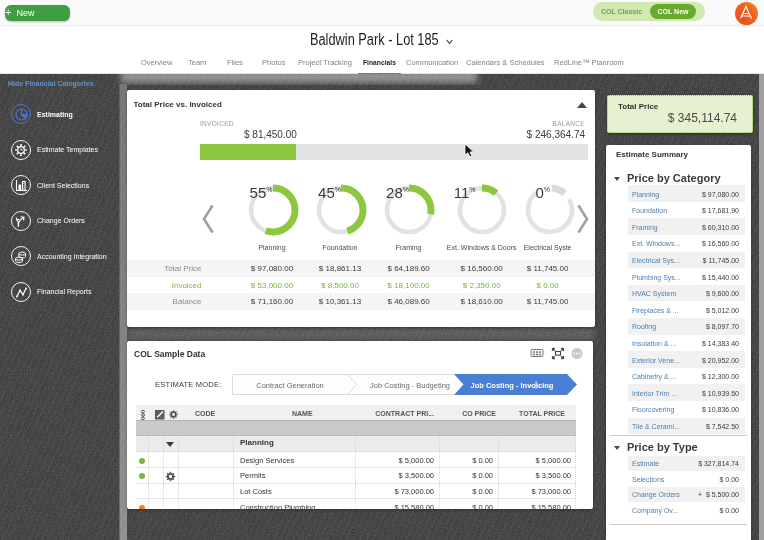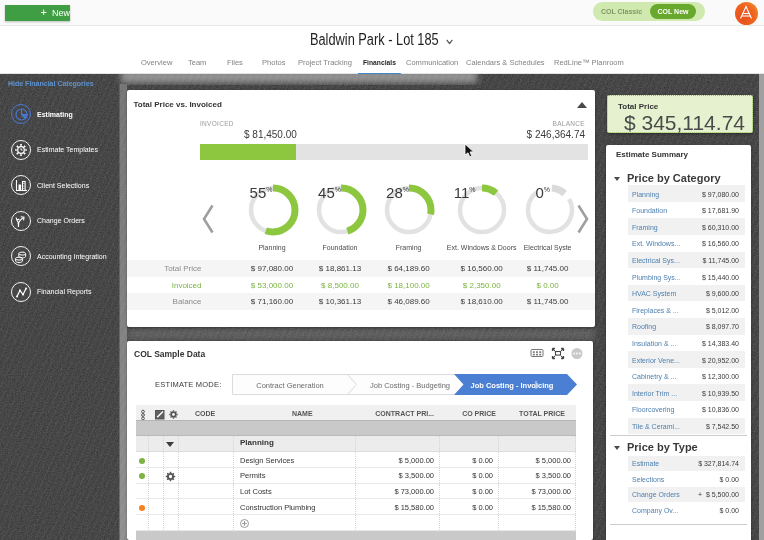--- a/index.html
+++ b/index.html
@@ -1,21 +1,21 @@
 <!DOCTYPE html>
 <html><head>
 <meta charset="utf-8">
 <style>
 * { margin:0; padding:0; box-sizing:border-box; }
 html,body { width:764px; height:540px; overflow:hidden; font-family:"Liberation Sans", sans-serif; background:#fff; }
 #app { position:relative; width:764px; height:540px; overflow:hidden; }
 
 
 .topbar { position:absolute; left:0; top:0; width:764px; height:26px; background:#fafafa; border-bottom:1px solid #e8e8e8; }
-.btn-new { position:absolute; left:5px; top:5px; width:65px; height:15.5px; background:#3f9e43; border-radius:0; color:#fff; font-size:9px; text-align:right; line-height:15.5px; box-shadow:0 1px 2px rgba(0,0,0,.25); }
+.btn-new { position:absolute; left:5px; top:5px; width:65px; height:15.5px; background:#3f9e43; border-radius:6px; color:#fff; font-size:9px; text-align:left; line-height:15.5px; box-shadow:0 1px 2px rgba(0,0,0,.25); }
 .toggle { position:absolute; left:592.5px; top:2px; width:112px; height:19px; background:#cfe9ae; border-radius:9.5px; }
 .toggle .classic { position:absolute; left:5px; top:0; width:48px; height:19px; color:#7f9768; font-size:7px; font-weight:bold; text-align:center; line-height:19px; }
 .toggle .new { position:absolute; left:57.5px; top:2px; width:46px; height:15px; background:#68a92d; border-radius:7.5px; color:#fff; font-size:7px; font-weight:bold; text-align:center; line-height:15px; }
 .avatar { position:absolute; left:735px; top:1.5px; width:23px; height:23px; border-radius:50%; background:radial-gradient(circle at 30% 70%, #e84f1d 0%, #ee6420 55%, #f29b27 100%); }
 .avatar svg { position:absolute; left:3px; top:3px; }
 
 
 .header { position:absolute; left:0; top:26px; width:764px; height:48px; background:#fff; border-bottom:1px solid #e4e4e4; }
 .title { position:absolute; left:0; top:5px; width:764px; text-align:center; font-size:16px; color:#1f1f1f; }
 .title .tw { display:inline-block; transform:scaleX(0.8); transform-origin:50% 50%; }
@@ -36,21 +36,21 @@
 .hidefc { position:absolute; left:8px; top:6px; font-size:7px; font-weight:bold; color:#5f93cf; }
 .navitem { position:absolute; left:10.5px; width:115px; height:20px; }
 .navitem .circ { position:absolute; left:0; top:0; width:20px; height:20px; border-radius:50%; border:1.2px solid #f2f2f2; }
 .navitem .lbl { position:absolute; left:26.5px; top:6.5px; font-size:7px; color:#fff; white-space:nowrap; }
 .navitem.active .circ { border-color:#4a79d8; border-width:1.2px; }
 .navitem.active .lbl { font-weight:bold; font-size:7px; }
 
 
 .card { position:absolute; background:#fff; border-radius:2px; box-shadow:0 1px 3px rgba(0,0,0,.32); }
 #card-top { left:127px; top:16px; width:468px; height:237px; overflow:hidden; }
-#card-bottom { left:127px; top:267px; width:466px; height:199px; overflow:hidden; }
+#card-bottom { left:127px; top:267px; width:466px; height:168px; overflow:hidden; }
 #card-green { left:607px; top:21px; width:146px; height:38px; background:#e6f2cf; border:1px dotted #90c156; border-radius:2px; box-shadow:0 1px 3px rgba(0,0,0,.4); }
 #card-right { left:606px; top:71px; width:145px; height:401px; overflow:hidden; }
 
 
 .tc-head { position:absolute; left:0; top:0; width:100%; height:18px; }
 .tc-head .t { position:absolute; left:6.5px; top:10px; font-size:8px; font-weight:bold; color:#333; }
 .tc-head .tri { position:absolute; right:8px; top:12px; width:0; height:0; border-left:5.5px solid transparent; border-right:5.5px solid transparent; border-bottom:6.5px solid #484848; }
 .inv-lab { position:absolute; left:73px; top:30px; font-size:6.5px; color:#9a9a9a; letter-spacing:.3px; }
 .inv-val { position:absolute; left:73px; top:39px; font-size:10px; color:#3a3a3a;padding-left:44px; }
 .bal-lab { position:absolute; right:10px; top:30px; font-size:6.5px; color:#9a9a9a; letter-spacing:.3px; }
@@ -475,21 +475,21 @@
             <span class="cline" style="left:303px"></span>
             <span class="cline" style="left:362px"></span>
             <span class="cline" style="left:439px"></span>
           </div>
         <div class="grayband"></div>
       </div>
     </div>
 
     <div class="card" id="card-green">
       <div style="position:absolute;left:10px;top:6px;font-size:8px;font-weight:bold;color:#333">Total Price</div>
-      <div style="position:absolute;right:7px;top:15px;font-size:21px;color:#4a4a4a">$ 345,114.74</div>
+      <div style="position:absolute;right:15px;top:15px;font-size:12px;color:#4a4a4a">$ 345,114.74</div>
     </div>
 
     <div class="card" id="card-right">
       <div style="position:absolute;left:10px;top:5px;font-size:8px;font-weight:bold;color:#333">Estimate Summary</div>
       <div class="sec-h" style="top:22.5px"><span class="tri2"></span><span class="st">Price by Category</span></div>
       <div class="rows" style="top:40.3px">
         <div class="srow g">
             <span>Planning</span>
             <b>$ 97,080.00</b>
           </div>

